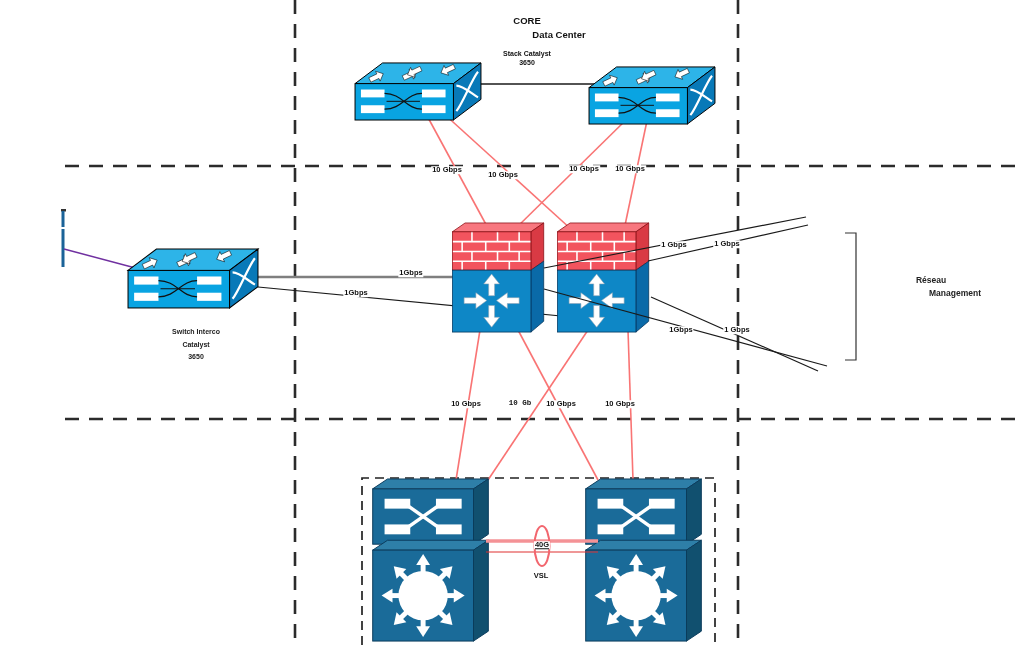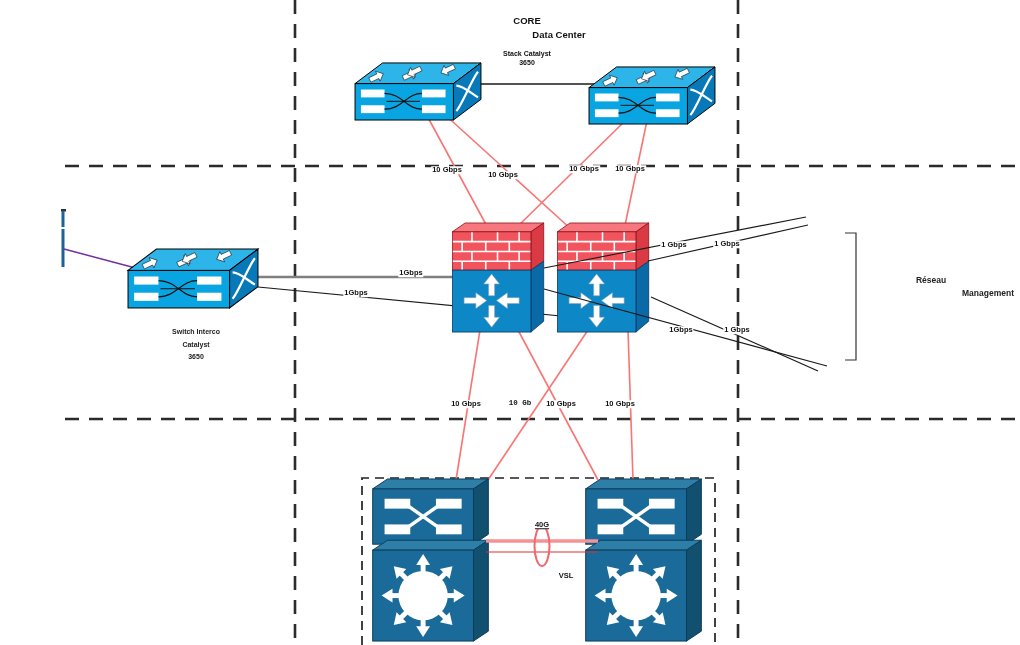--- a/index.html
+++ b/index.html
@@ -213,22 +213,22 @@
 <div class="lbl lk" style="left:674px;top:245px;">1 Gbps</div>
 <div class="lbl lk" style="left:727px;top:244px;">1 Gbps</div>
 <div class="lbl lk" style="left:681px;top:330px;">1Gbps</div>
 <div class="lbl lk" style="left:737px;top:330px;">1 Gbps</div>
 
 <div class="lbl lk" style="left:466px;top:404px;">10 Gbps</div>
 <div class="lbl lk" style="left:520px;top:404px;font-family:Liberation Mono, monospace;">10 Gb</div>
 <div class="lbl lk" style="left:561px;top:404px;">10 Gbps</div>
 <div class="lbl lk" style="left:620px;top:404px;">10 Gbps</div>
 
-<div class="lbl lk" style="left:542px;top:525px;text-decoration:underline;">40G</div>
-<div class="lbl lk" style="left:566px;top:576px;">VSL</div>
+<div class="lbl lk" style="left:542px;top:545px;text-decoration:underline;">40G</div>
+<div class="lbl lk" style="left:541px;top:576px;">VSL</div>
 
 <div class="lbl dev" style="left:196px;top:331px;">Switch Interco</div>
 <div class="lbl dev" style="left:196px;top:344px;">Catalyst</div>
 <div class="lbl dev" style="left:196px;top:356px;">3650</div>
 
 <div class="lbl rm" style="left:931px;top:280px;">Réseau</div>
-<div class="lbl rm" style="left:988px;top:293px;">Management</div>
+<div class="lbl rm" style="left:955px;top:293px;">Management</div>
 </div>
 
 </body></html>

